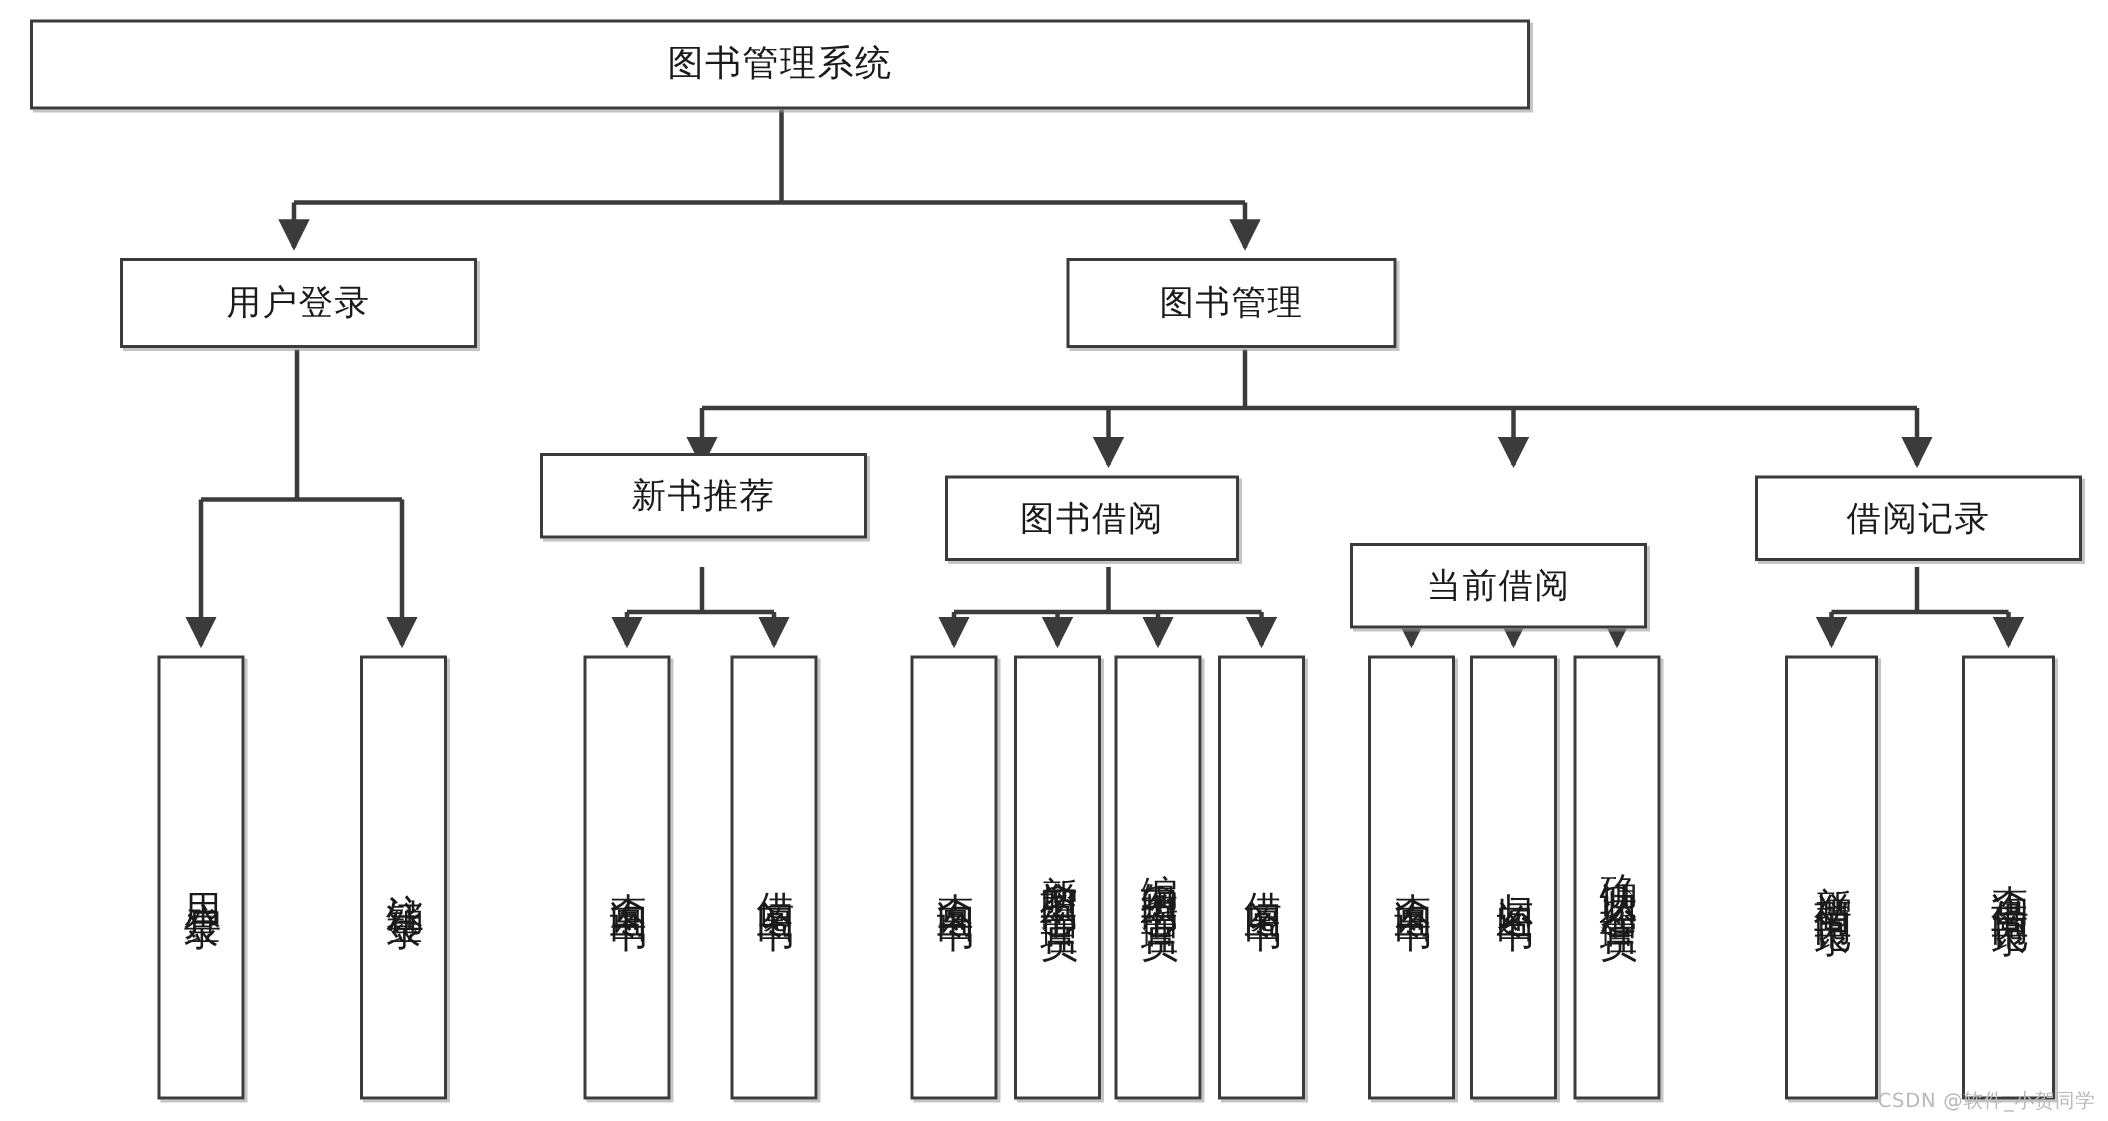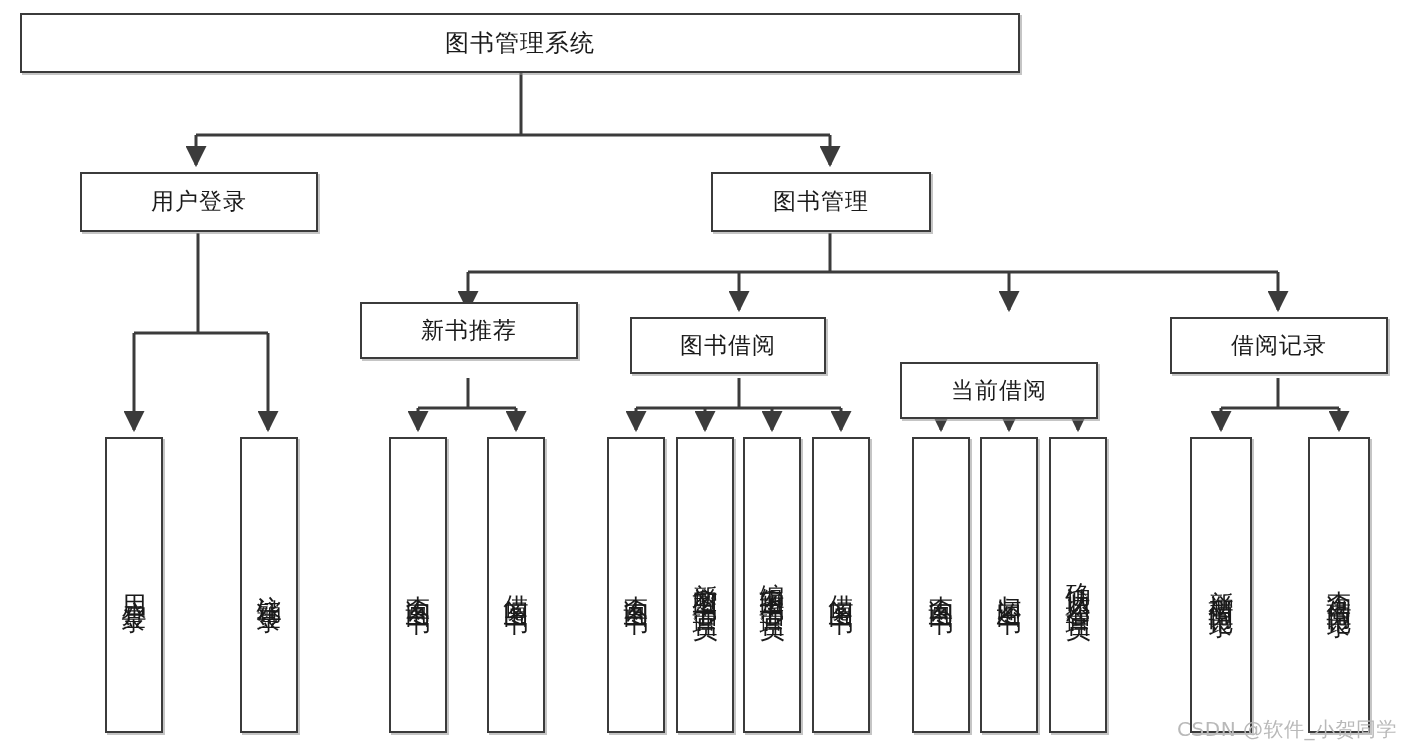--- a/index.html
+++ b/index.html
@@ -64,21 +64,21 @@
     font-size: 25px;
     line-height: 1.0;
     letter-spacing: 5px;
     white-space: nowrap;
     max-height: 100%;
   }
   .watermark {
     position: absolute;
     right: 8px;
     bottom: 4px;
-    font-size: 20px;
+    font-size: 13px;
     color: #b9b9b9;
     letter-spacing: 0.5px;
     user-select: none;
     white-space: nowrap;
   }
 </style>
 </head>
 <body>
 
 <div id="diagram-root">

